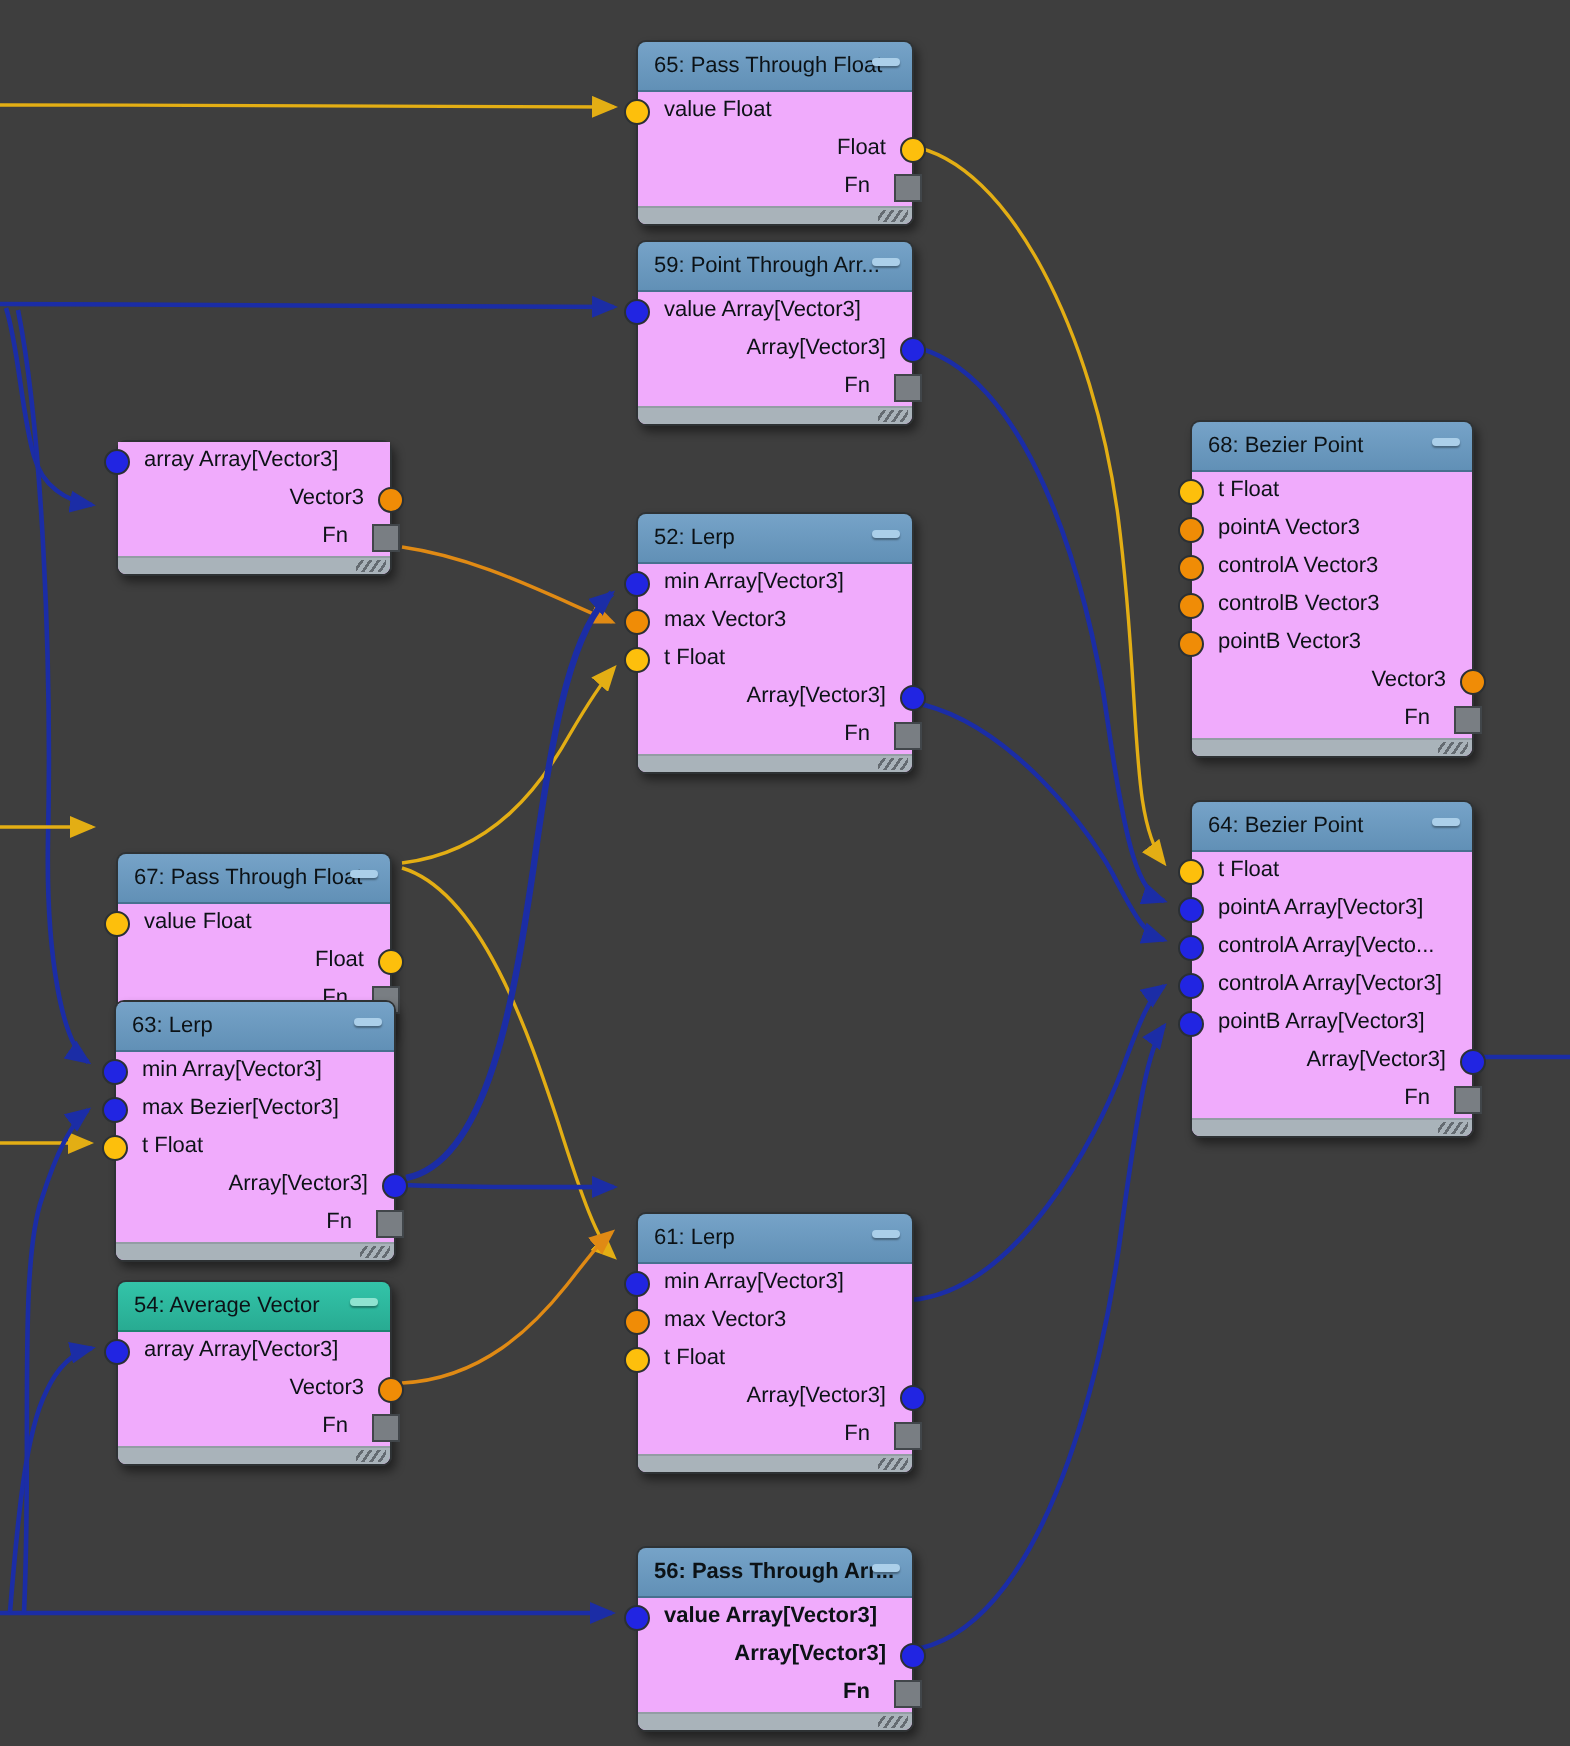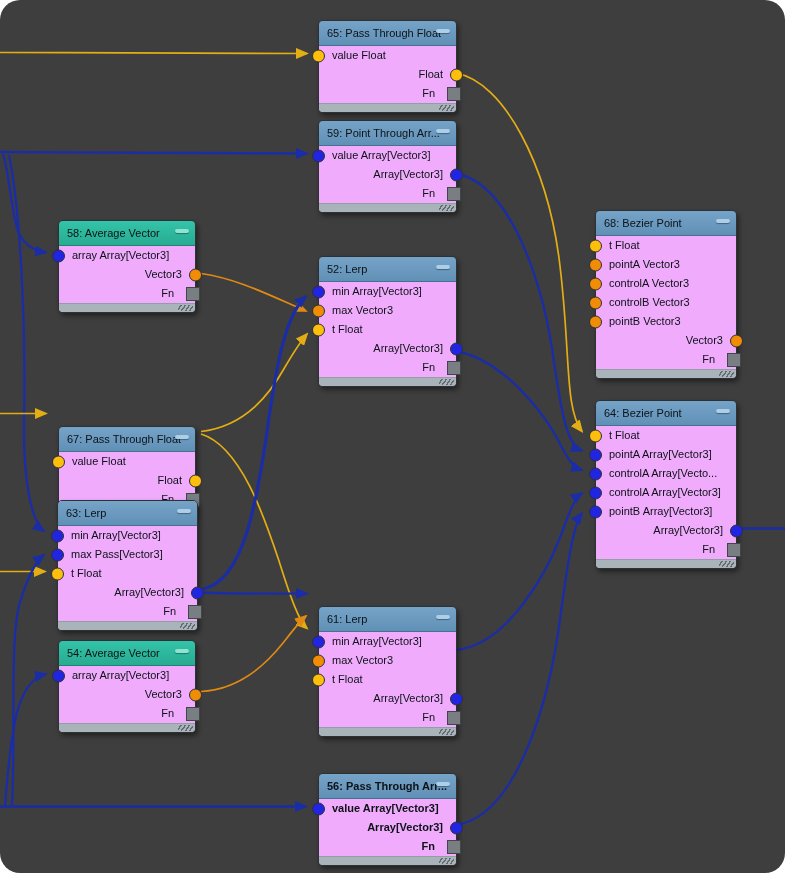--- a/index.html
+++ b/index.html
@@ -73,21 +73,21 @@
   }
   .grip{
     position:absolute;right:2px;bottom:1px;
     width:15px;height:6px;
     background:repeating-linear-gradient(125deg, transparent 0 2px, #646b71 2px 3.4px);
   }
 </style>
 </head>
 <body>
 
-<div id="canvas" style="background: rgb(62, 62, 62); width: 785px; height: 873px; border-radius: 20px;">
+<div id="canvas" style="background: rgb(62, 62, 62); width: 785px; height: 873px;">
     <svg width="785" height="873" id="wires">
       <defs>
         <marker id="arr-yellow" markerUnits="userSpaceOnUse" markerWidth="13" markerHeight="11" refX="11" refY="5.5" orient="auto">
           <path d="M0,0 L13,5.5 L0,11 Z" fill="#e3ae14"></path>
         </marker>
         <marker id="arr-orange" markerUnits="userSpaceOnUse" markerWidth="13" markerHeight="11" refX="11" refY="5.5" orient="auto">
           <path d="M0,0 L13,5.5 L0,11 Z" fill="#e08a14"></path>
         </marker>
         <marker id="arr-blue" markerUnits="userSpaceOnUse" markerWidth="13" markerHeight="11" refX="11" refY="5.5" orient="auto">
           <path d="M0,0 L13,5.5 L0,11 Z" fill="#1b2da6"></path>
@@ -149,21 +149,20 @@
         <div class="row">
           <div class="fn-square"></div>
           <span class="lbl-fn">Fn</span>
         </div>
         <div class="footer">
           <div class="grip"></div>
         </div>
       </div>
     </div>
     <div class="node" style="left: 58px; top: 220px; width: 136px;">
-      <div class="titlebar teal"><span>58: Average Vector</span><div class="minimize teal"></div></div>
       <div class="body">
         <div class="row">
           <div class="port in blue"></div>
           <span class="lbl-in">array Array[Vector3]</span>
         </div>
         <div class="row">
           <div class="port out orange"></div>
           <span class="lbl-out">Vector3</span>
         </div>
         <div class="row">
@@ -297,21 +296,21 @@
     </div>
     <div class="node" style="left: 57px; top: 500px; width: 139px;">
       <div class="titlebar blue"><span>63: Lerp</span><div class="minimize blue"></div></div>
       <div class="body">
         <div class="row">
           <div class="port in blue"></div>
           <span class="lbl-in">min Array[Vector3]</span>
         </div>
         <div class="row">
           <div class="port in blue"></div>
-          <span class="lbl-in">max Pass[Vector3]</span>
+          <span class="lbl-in">max Bezier[Vector3]</span>
         </div>
         <div class="row">
           <div class="port in yellow"></div>
           <span class="lbl-in">t Float</span>
         </div>
         <div class="row">
           <div class="port out blue"></div>
           <span class="lbl-out">Array[Vector3]</span>
         </div>
         <div class="row">

